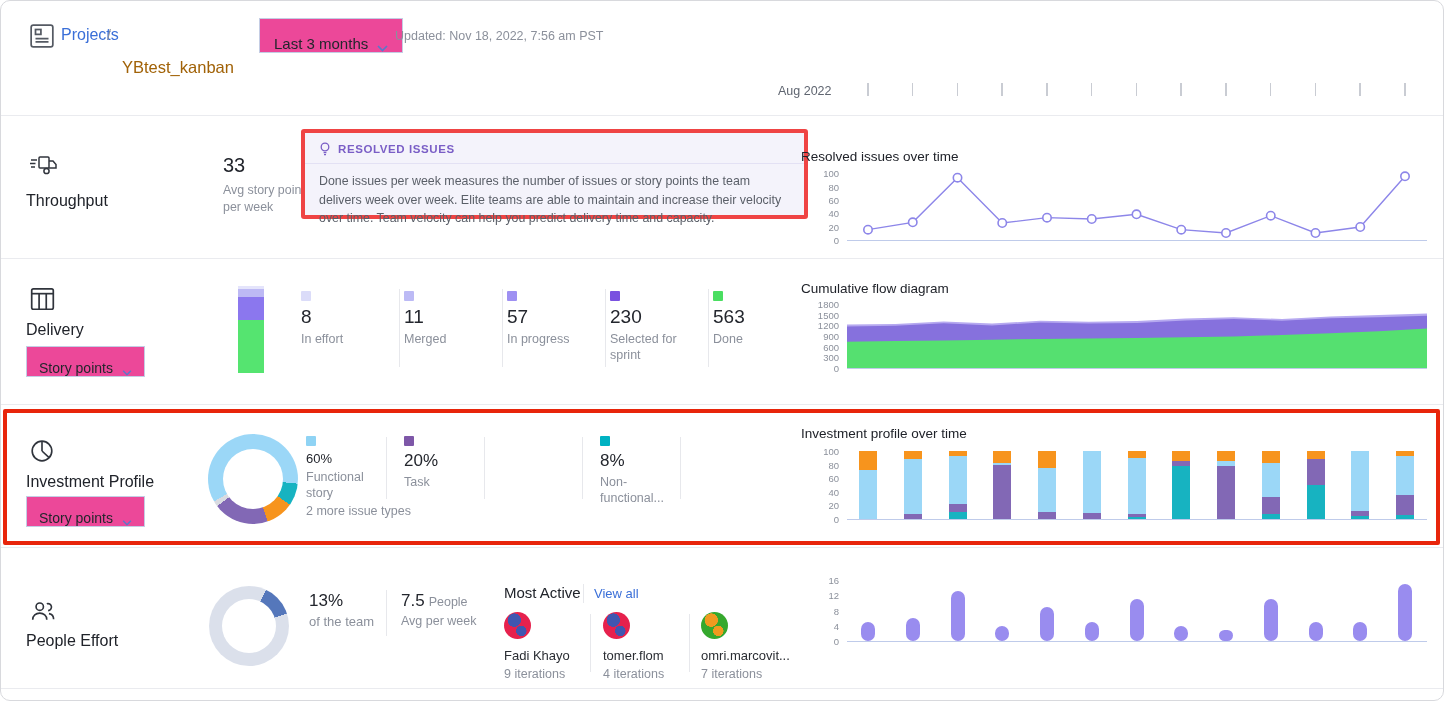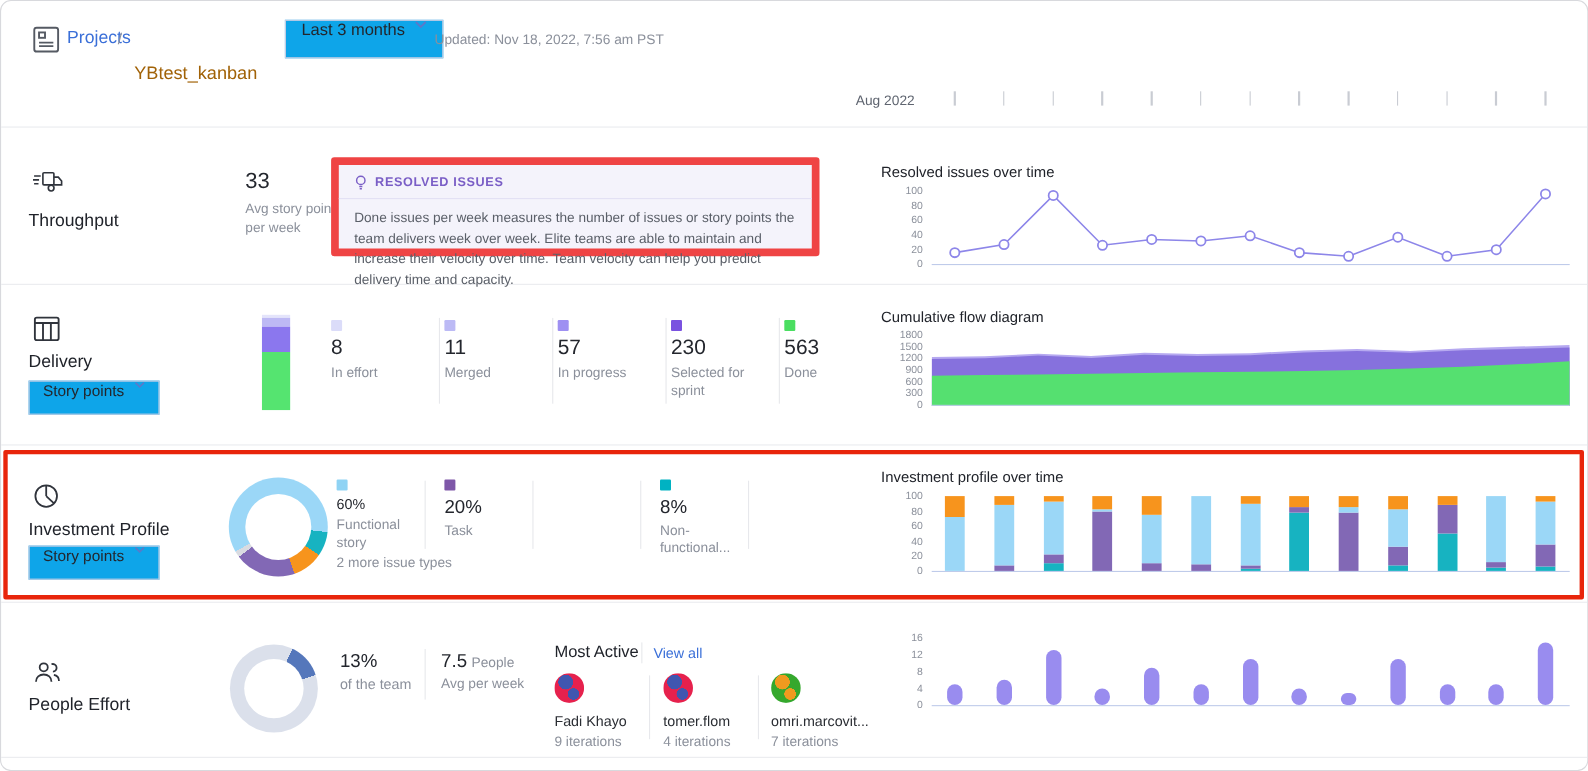--- a/index.html
+++ b/index.html
@@ -9,37 +9,37 @@
           border:1px solid #d8d9dd; border-radius:10px; overflow:hidden; }
   .row { position:relative; border-bottom:1px solid #eaebef; }
   .hdr { height:115px; }
   .r1 { height:143px; } .r2 { height:146px; } .r3 { height:143px; } .r4 { height:141px; }
 
   
   .crumb-icon { position:absolute; left:28px; top:22px; }
   .crumb-a { position:absolute; left:60px; top:25px; font-size:16px; color:#3a6fd8; text-decoration:none; }
   .crumb-sep { position:absolute; left:106px; top:26px; font-size:14px; color:#8b909b; }
   .crumb-cur { position:absolute; left:121px; top:25px; font-size:16.5px; color:#a16207;margin-top:32px; }
-  .dd { position:absolute; display:flex; align-items:flex-start; gap:9px; background:#0ea5e9;
+  .dd { position:absolute; display:flex; align-items:flex-end; gap:9px; background:#ec4899;
         border:1px solid #c4cde4; border-radius:0; cursor:pointer; color:#23262d; }
   .dd-hdr { left:258px; top:17px; height:35px; padding:0 14px; font-size:15px; }
   .dd-row { left:25px; height:31px; padding:0 12px; font-size:14px; }
   .updated { position:absolute; left:394px; top:28px; font-size:12.5px; color:#8b909b; }
   .tl-label { position:absolute; left:777px; top:83px; font-size:12.5px; color:#5f6570; }
   .tick { position:absolute; top:82px; width:1.5px; height:13px; background:#c9ccd3; }
 
   
   .row-icon { position:absolute; left:29px; }
   .row-title { position:absolute; left:25px; font-size:16px; color:#20232a; }
 
   
   .big-val { position:absolute; left:222px; top:38px; font-size:20px; font-weight:500; }
   .big-lab { position:absolute; left:222px; top:66px; width:98px; font-size:12.4px; color:#8b909b; line-height:1.35; }
-  .infobox { position:absolute; left:300px; top:27px; width:444px; height:90px;
-             background:#f4f3fb; border:7px solid #ef4444; border-radius:3px; }
+  .infobox { position:absolute; left:300px; top:13px; width:507px; height:90px;
+             background:#f4f3fb; border:4px solid #ef4444; border-radius:3px; }
   .infobox-hd { display:flex; align-items:center; gap:7px; padding:9px 14px 7px;
                 border-bottom:1px solid #e3e1f4; color:#7a5ec6; font-size:11.5px;
                 font-weight:bold; letter-spacing:.6px; }
   .infobox-bd { padding:8px 14px; font-size:12.4px; color:#5a5f68; line-height:1.5; }
 
   
   .stat { position:absolute; top:32px; width:96px; }
   .stat .sq { width:10px; height:10px; border-radius:1px; }
   .stat .v { margin-top:5px; font-size:19px; font-weight:500; color:#23262d; }
   .stat .l { margin-top:3px; font-size:12.5px; color:#8b909b; line-height:1.3; width:82px; }

